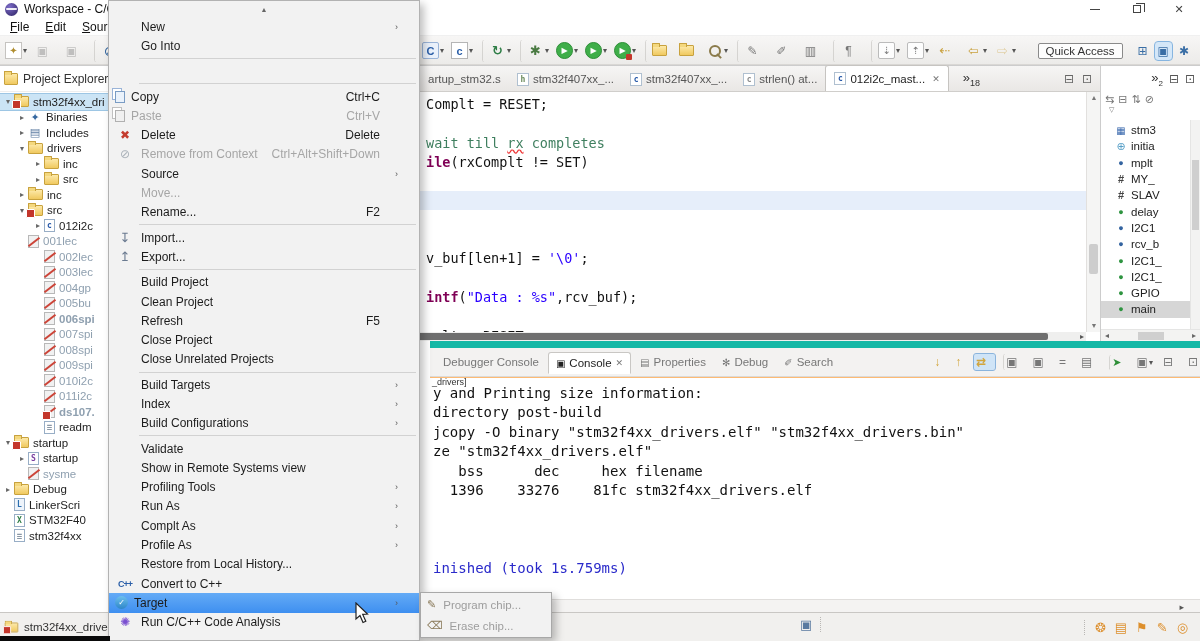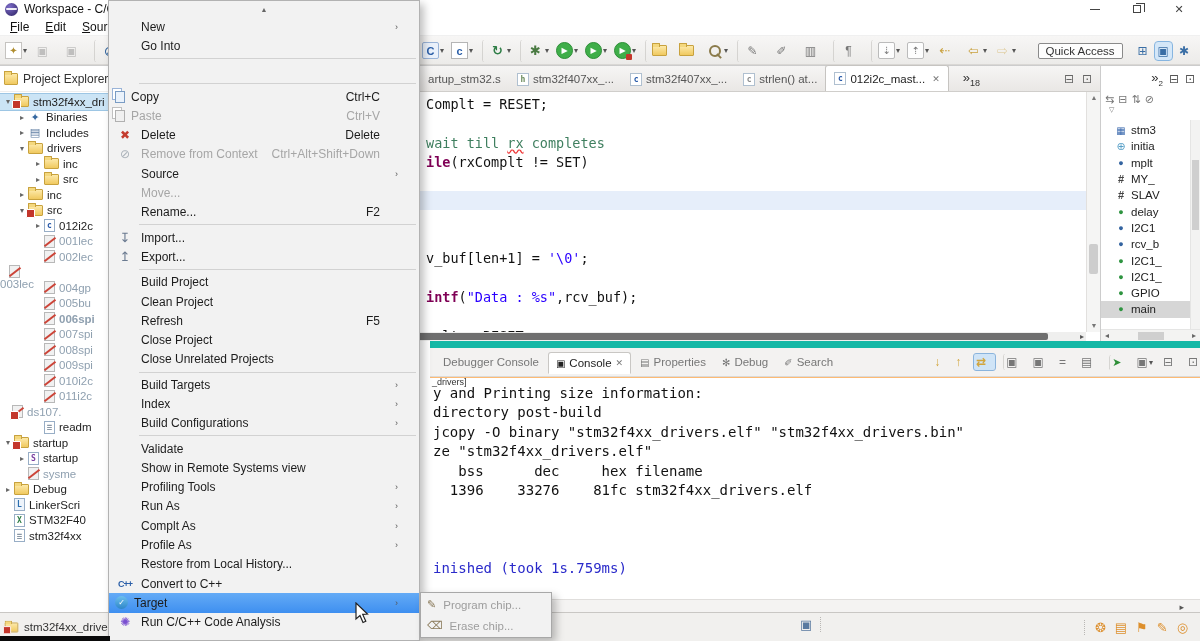--- a/index.html
+++ b/index.html
@@ -368,33 +368,33 @@
       <div class="trow" style="padding-left: 16px;">
     <span class="arr">▾</span>
     <span class="ti fold err"></span>
     <span class="lbl">src</span>
   </div>
       <div class="trow" style="padding-left: 32px;">
     <span class="arr">▸</span>
     <span class="ti pg">c</span>
     <span class="lbl">012i2c</span>
   </div>
+      <div class="trow dim" style="padding-left: 16px;">
+    <span class="arr"></span>
+    <span class="ti pg i-x"></span>
+    <span class="lbl">001lec</span>
+  </div>
       <div class="trow dim" style="padding-left: 32px;">
     <span class="arr"></span>
     <span class="ti pg i-x"></span>
-    <span class="lbl">001lec</span>
+    <span class="lbl">002lec</span>
   </div>
       <div class="trow dim" style="padding-left: 32px;">
     <span class="arr"></span>
     <span class="ti pg i-x"></span>
-    <span class="lbl">002lec</span>
-  </div>
-      <div class="trow dim" style=" flex-direction: column;">
-    <span class="arr"></span>
-    <span class="ti pg i-x"></span>
     <span class="lbl">003lec</span>
   </div>
       <div class="trow dim" style="padding-left: 32px;">
     <span class="arr"></span>
     <span class="ti pg i-x"></span>
     <span class="lbl">004gp</span>
   </div>
       <div class="trow dim" style="padding-left: 32px;">
     <span class="arr"></span>
     <span class="ti pg i-x"></span>
@@ -423,21 +423,21 @@
       <div class="trow dim" style="padding-left: 32px;">
     <span class="arr"></span>
     <span class="ti pg i-x"></span>
     <span class="lbl">010i2c</span>
   </div>
       <div class="trow dim" style="padding-left: 32px;">
     <span class="arr"></span>
     <span class="ti pg i-x"></span>
     <span class="lbl">011i2c</span>
   </div>
-      <div class="trow dim" style="">
+      <div class="trow dim" style="padding-left: 32px; font-weight: bold;">
     <span class="arr"></span>
     <span class="ti pg i-x err"></span>
     <span class="lbl">ds107.</span>
   </div>
       <div class="trow" style="padding-left: 32px;">
     <span class="arr"></span>
     <span class="ti pg i-doc">≡</span>
     <span class="lbl">readm</span>
   </div>
       <div class="trow" style="padding-left: 2px;">

